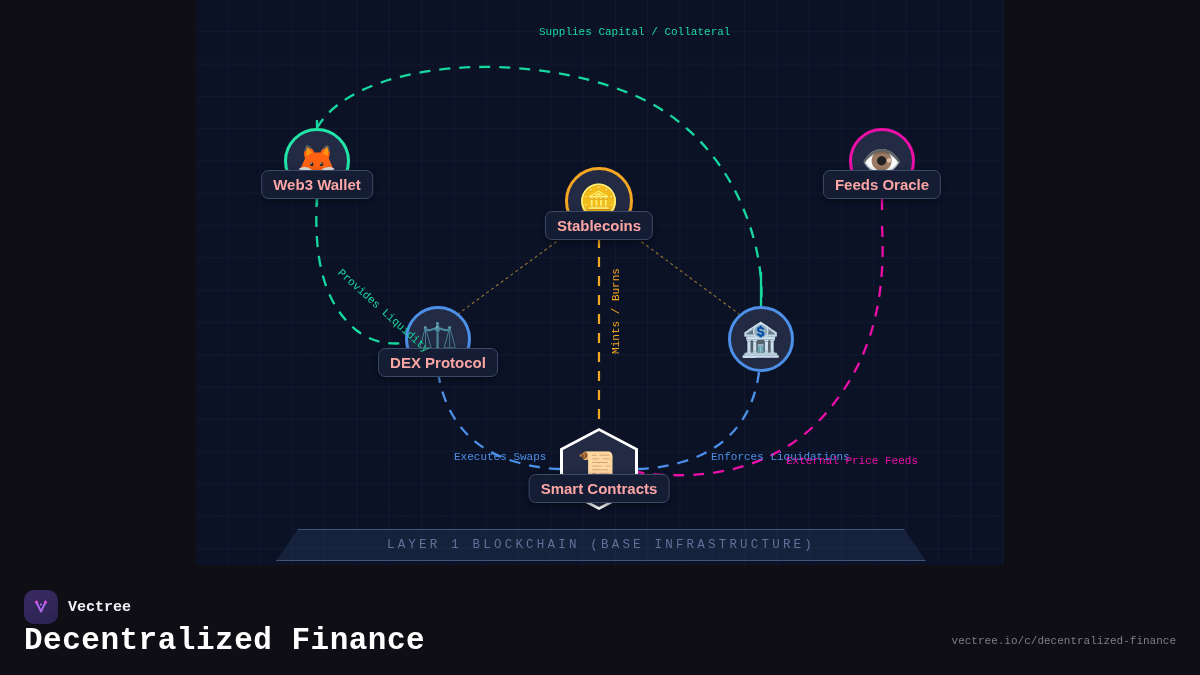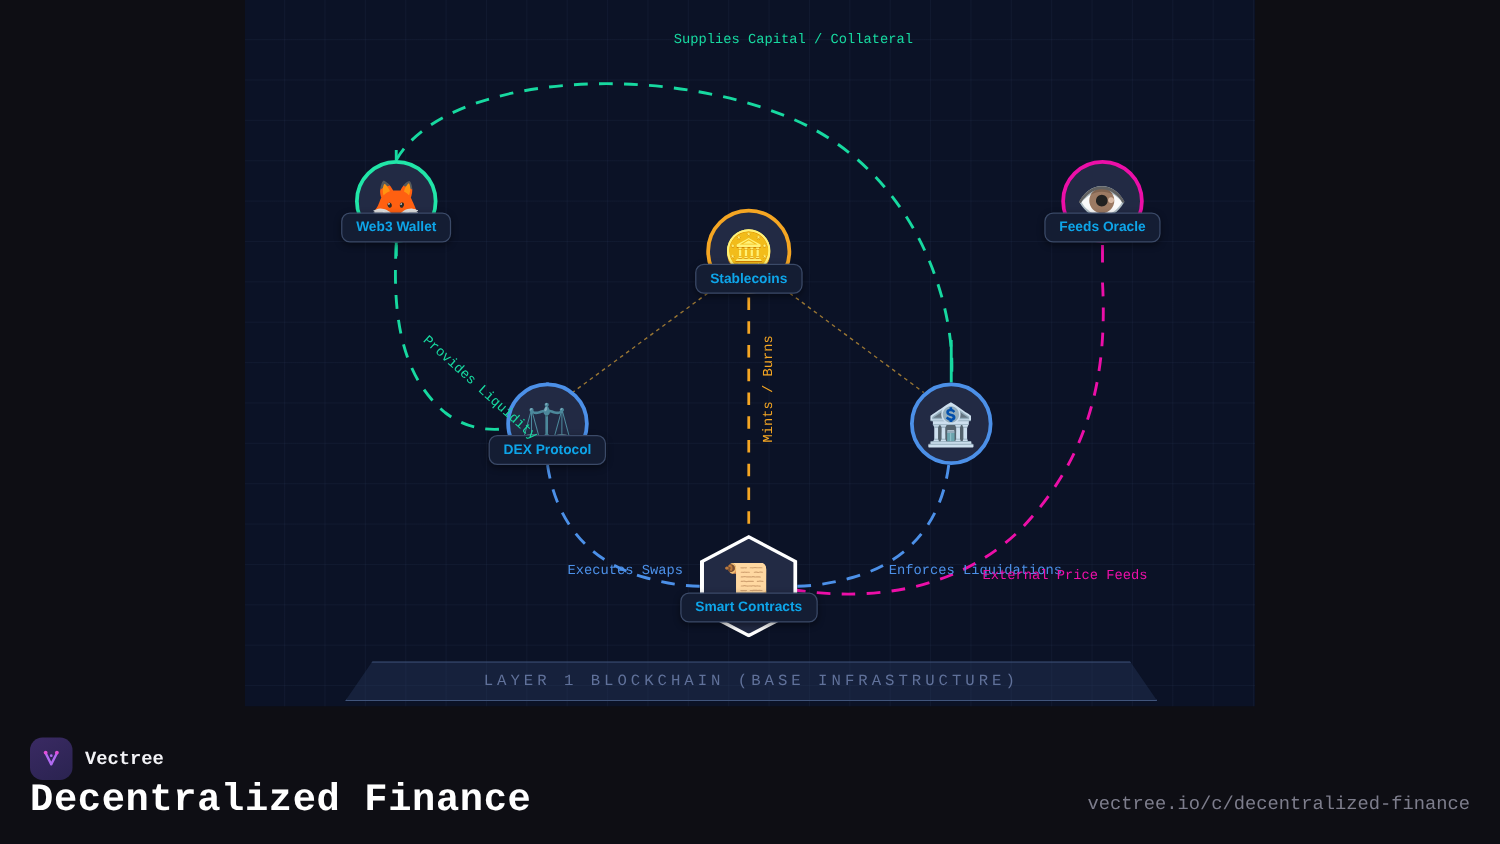--- a/index.html
+++ b/index.html
@@ -51,22 +51,22 @@
     background:#222a44;
     clip-path:polygon(50% 0%,100% 25%,100% 75%,50% 100%,0% 75%,0% 25%);
   }
   .hexwrap .glyph{position:relative;font-size:34px;line-height:1;}
 
   .pill{
     position:absolute;left:50%;transform:translateX(-50%);
     background:#141d33;
     border:1px solid #3b4a68;
     border-radius:7px;
-    color:#0ea5e9;
-    font-size:11px;font-weight:bold;
+    color:#fca5a5;
+    font-size:15px;font-weight:bold;
     padding:5px 11px;white-space:nowrap;
     box-shadow:0 2px 6px rgba(0,0,0,.45);
   }
 
   
   .elabel{
     position:absolute;
     font-family:"Liberation Mono","DejaVu Sans Mono",monospace;
     font-size:11px;white-space:nowrap;
     transform-origin:center center;
@@ -98,21 +98,21 @@
     font-size:15px;font-weight:bold;color:#f2f2f6;
   }
   .bigtitle{
     position:absolute;left:24px;top:45px;
     font-family:"Liberation Mono","DejaVu Sans Mono",monospace;
     font-size:31px;font-weight:bold;color:#ffffff;letter-spacing:.5px;
   }
   .url{
     position:absolute;right:24px;top:57px;
     font-family:"Liberation Mono","DejaVu Sans Mono",monospace;
-    font-size:15px;color:#7d7d8c;
+    font-size:11px;color:#7d7d8c;
   }
 </style>
 </head>
 <body>
 
 <div class="stage">
 
   <div class="canvas">
 
     <svg width="808" height="565">

